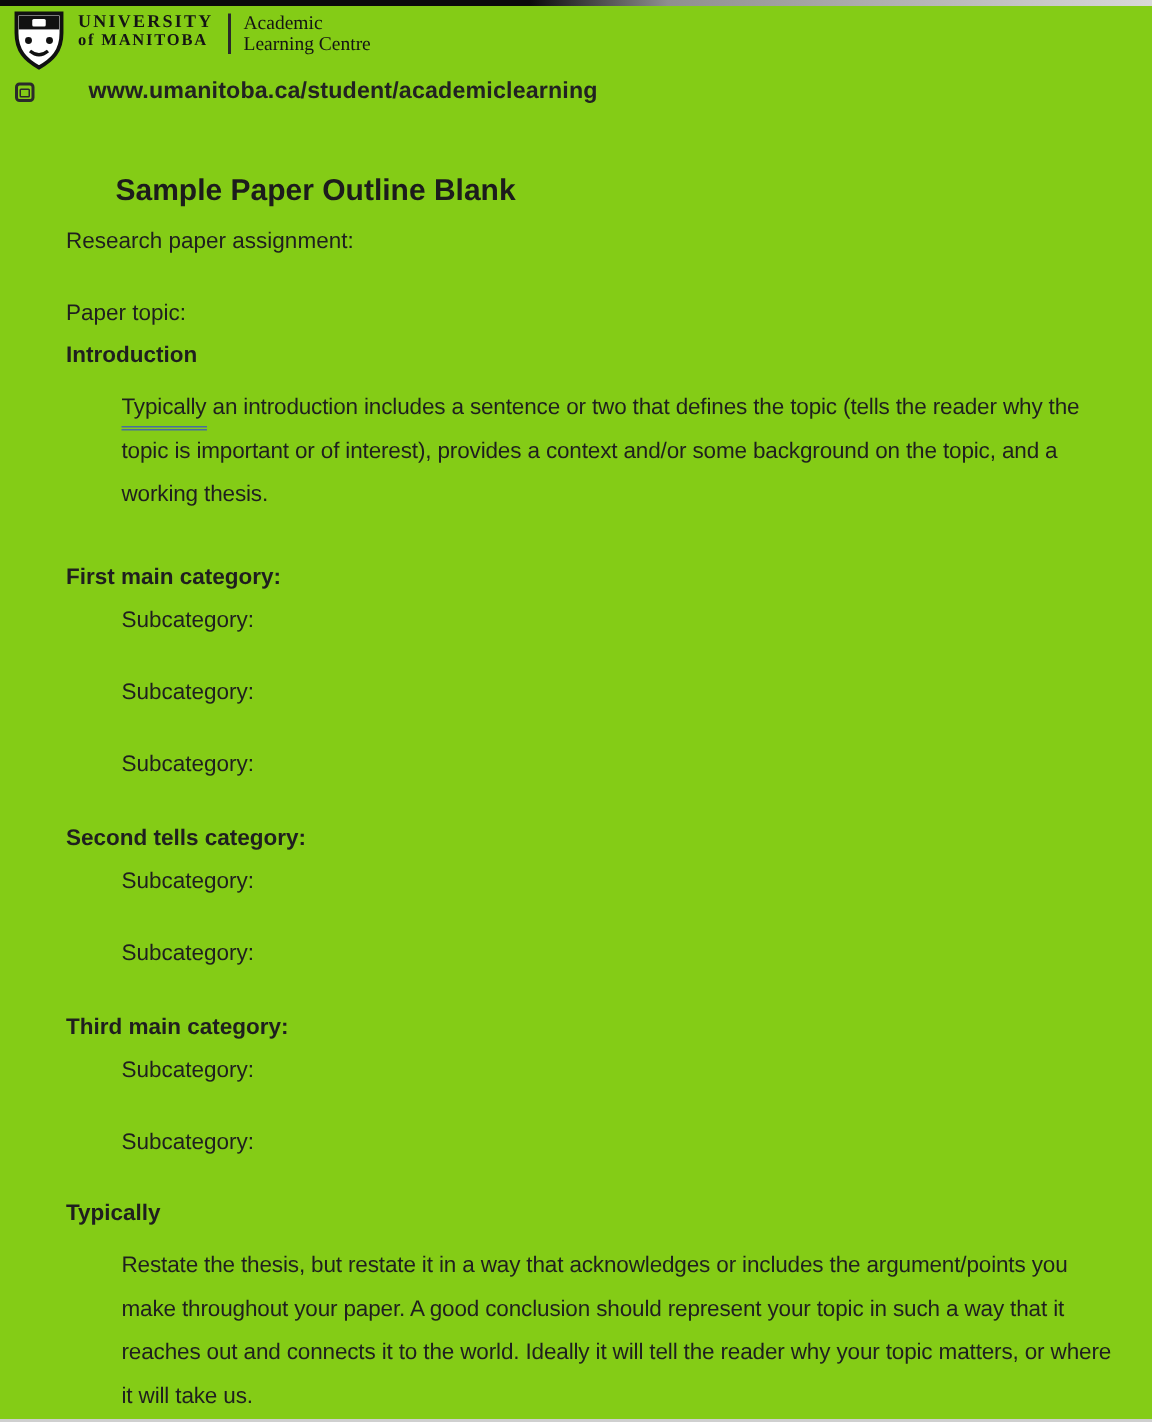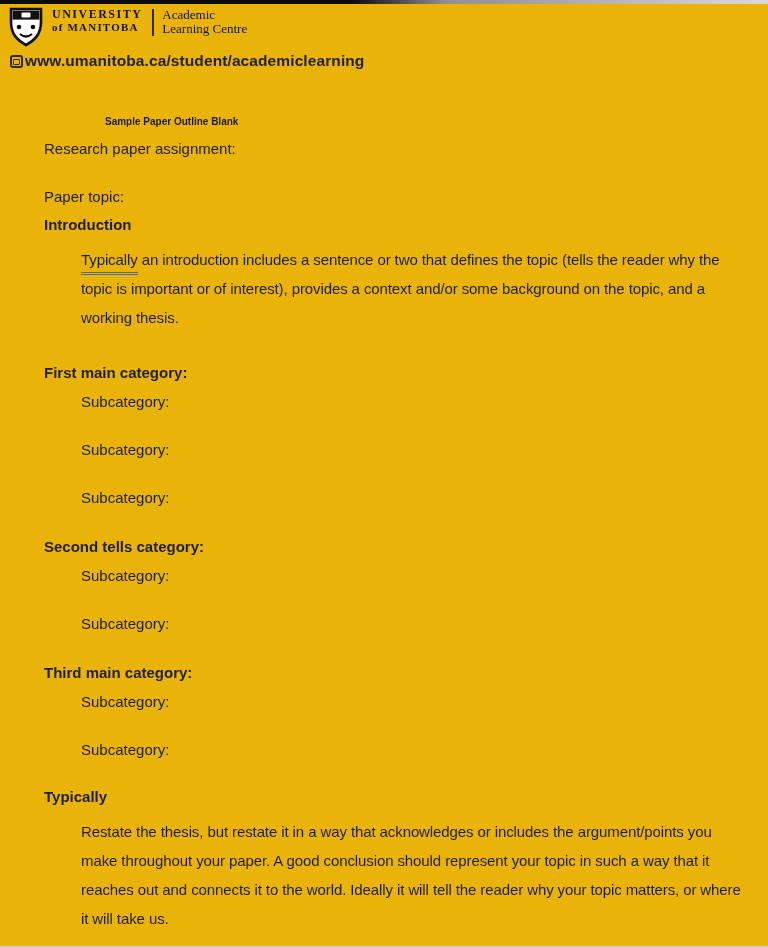--- a/index.html
+++ b/index.html
@@ -3,21 +3,21 @@
 <meta charset="utf-8">
 <style>
   * { margin: 0; padding: 0; box-sizing: border-box; }
   html, body { background: #ffffff; }
   body { font-family: "Liberation Sans", sans-serif; }
 
   .page {
     position: relative;
     width: 768px;
     height: 948px;
-    background: #eab308;
+    background: #84cc16;
     color: #1f1f1f;
     overflow: hidden;
     border-bottom: 2px solid #cfcfcf;
   }
 
   
   .top-strip {
     height: 4px;
     width: 100%;
     background: linear-gradient(to right, #0b0b0b 0%, #0b0b0b 46%, #8f8f8f 58%, #d9d9d9 100%);
@@ -54,20 +54,21 @@
     font-size: 13px;
     line-height: 14px;
     margin-top: 2px;
   }
 
   
   .url-row {
     display: flex;
     align-items: center;
     margin: 8px 0 12px 10px;
+    gap: 34px;
   }
   .url-icon {
     display: inline-block;
     width: 13px;
     height: 13px;
     border: 2.5px solid #2b2b2b;
     border-radius: 3px;
     position: relative;
     margin-right: 2px;
     flex: 0 0 auto;
@@ -82,22 +83,22 @@
   }
   .url-text {
     font-size: 15.5px;
     font-weight: 600;
     letter-spacing: 0.1px;
     color: #222222;
   }
 
   
   .doc-title {
-    margin: 46px 0 0 105px;
-    font-size: 10px;
+    margin: 46px 0 0 77px;
+    font-size: 20px;
     font-weight: bold;
     color: #1c1c1c;
   }
   .line { font-size: 15px; line-height: 17px; }
   .lm { margin-left: 44px; }          
   .ind { margin-left: 81px; }         
   .bold { font-weight: bold; }
 
   .assignment-label { margin-top: 13px; }
   .topic-label { margin-top: 31px; }

